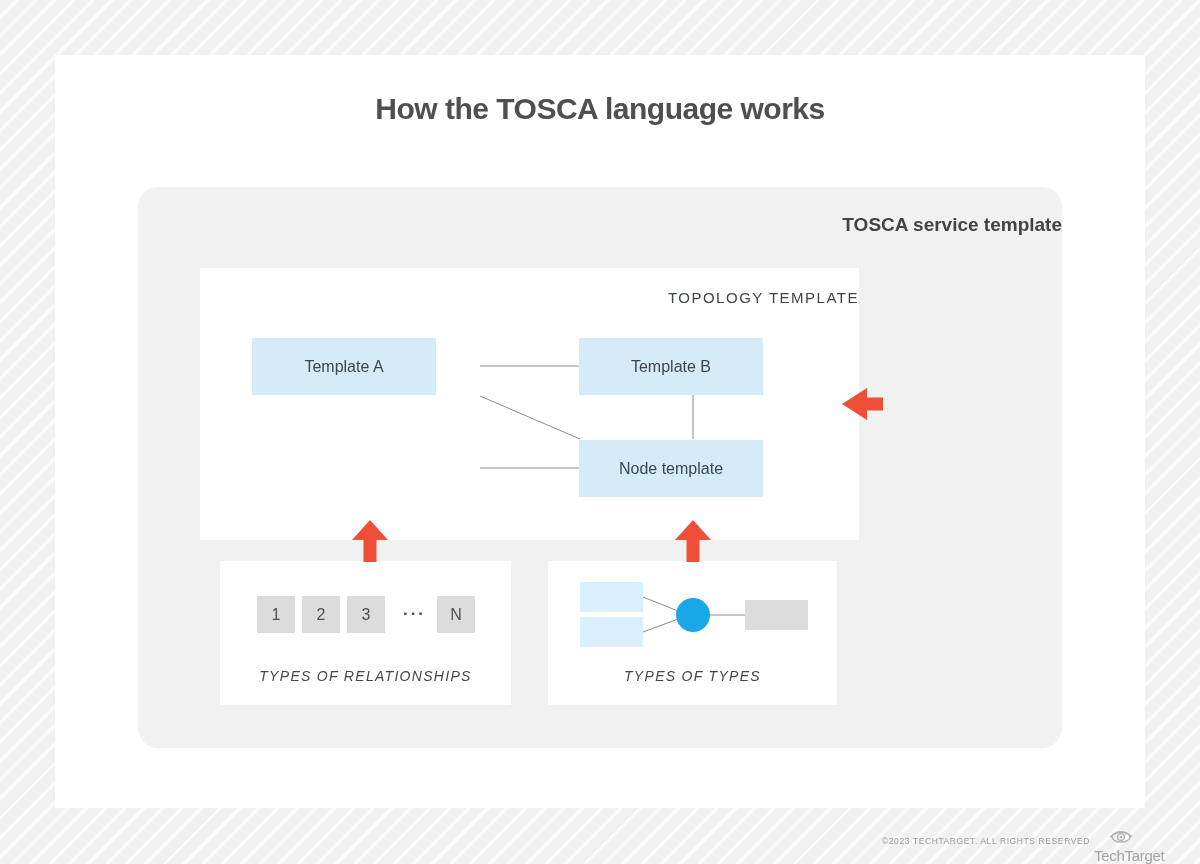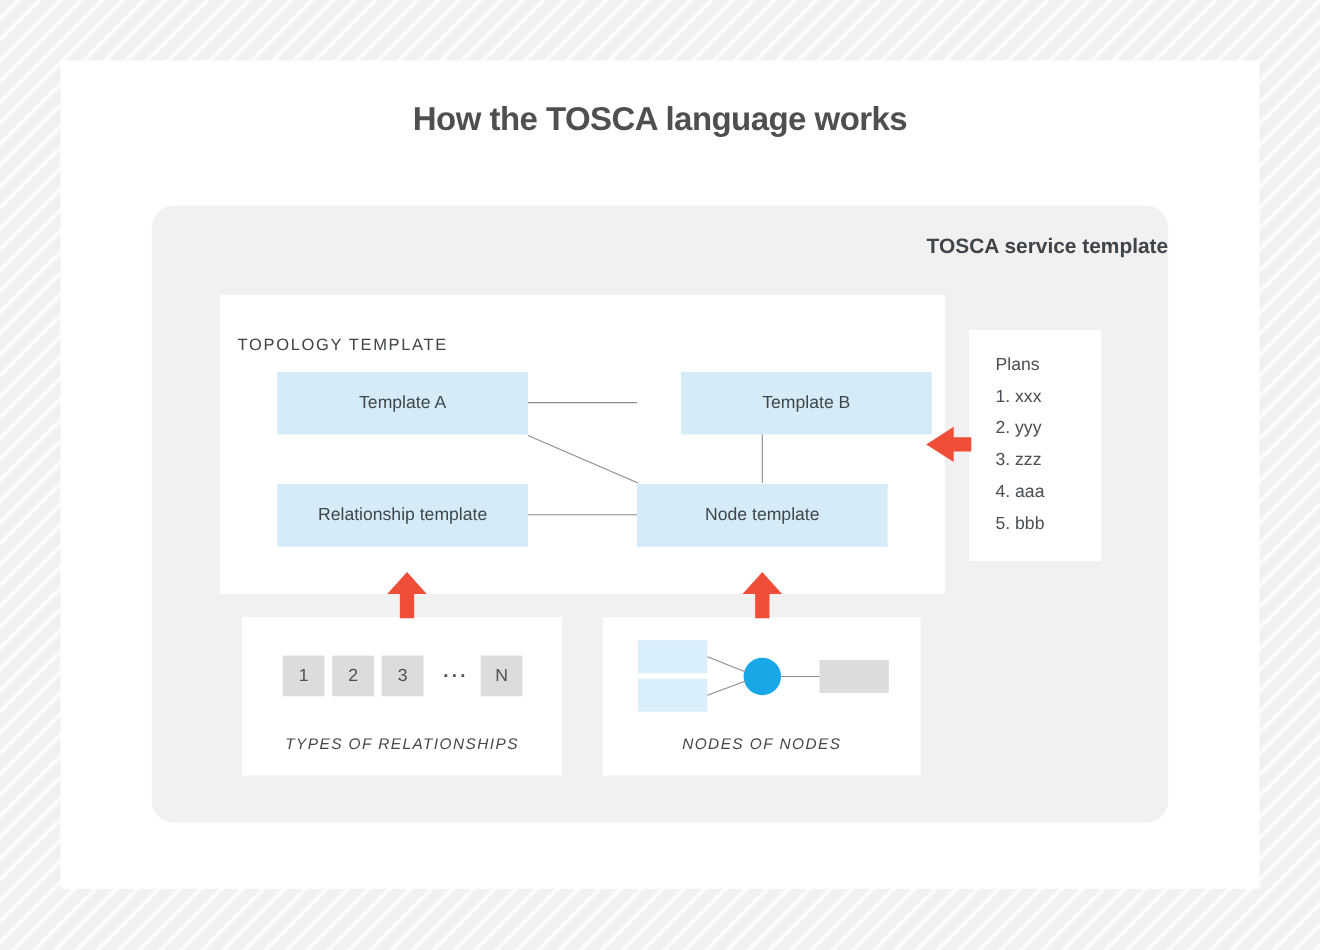--- a/index.html
+++ b/index.html
@@ -51,40 +51,39 @@
     font-weight: bold;
     color: #3f4449;
   }
 
   #topology-box {
     left: 200px; top: 268px;
     width: 659px; height: 272px;
     background: #ffffff;
   }
   #topology-title {
-    left: 216px; top: 289px;
+    left: 200px; top: 289px;
     width: 659px;
-    text-align: left;
+    text-align: right;
     font-size: 15px;
     letter-spacing: 1.5px;
     color: #3f4449;
-    margin-top: 16px;
   }
 
   .tmpl-box {
-    width: 228px; height: 57px;
+    width: 184px; height: 57px;
     background: #d5ecf8;
     display: flex;
     align-items: center;
     justify-content: center;
     font-size: 16px;
     color: #41464b;
   }
   #box-template-a      { left: 252px; top: 338px; }
-  #box-template-b      { left: 579px; top: 338px; margin-left: 40px; }
+  #box-template-b      { left: 579px; top: 338px; }
   #box-relationship    { left: 252px; top: 440px; }
   #box-node            { left: 579px; top: 440px; text-align: center; }
 
   #plans-box {
     left: 881px; top: 300px;
     width: 120px; height: 210px;
     background: #ffffff;
     padding-top: 17px;
     box-sizing: border-box;
   }
@@ -204,35 +203,24 @@
 
   <div id="topology-box" class="abs"></div>
   <div id="topology-title" class="abs">TOPOLOGY TEMPLATE</div>
 
   <div id="box-template-a" class="abs tmpl-box">
     <span>Template A</span>
   </div>
   <div id="box-template-b" class="abs tmpl-box">
     <span>Template B</span>
   </div>
-  <div id="box-relationship" class="abs tmpl-box">
-    <span>Relationship template</span>
-  </div>
   <div id="box-node" class="abs tmpl-box">
     <span>Node template</span>
   </div>
 
-  <div id="plans-box" class="abs">
-    <span class="plans-line">Plans</span>
-    <span class="plans-line">1. xxx</span>
-    <span class="plans-line">2. yyy</span>
-    <span class="plans-line">3. zzz</span>
-    <span class="plans-line">4. aaa</span>
-    <span class="plans-line">5. bbb</span>
-  </div>
 
   <div id="relationship-types-box" class="abs types-box"></div>
   <div id="square-1" class="num-square">
     <span>1</span>
   </div>
   <div id="square-2" class="num-square">
     <span>2</span>
   </div>
   <div id="square-3" class="num-square">
     <span>3</span>
@@ -241,32 +229,44 @@
   <div id="square-n" class="num-square">
     <span>N</span>
   </div>
   <div id="relationship-types-label" class="types-label">TYPES OF RELATIONSHIPS</div>
 
   <div id="node-types-box" class="abs types-box"></div>
   <div id="mini-rect-1" class="mini-blue-rect"></div>
   <div id="mini-rect-2" class="mini-blue-rect"></div>
   <div id="node-circle"></div>
   <div id="mini-gray-rect"></div>
-  <div id="node-types-label" class="types-label">NODES OF NODES</div>
+  <div id="node-types-label" class="types-label">TYPES OF TYPES</div>
 
   <svg id="diagram-lines" class="abs" viewBox="0 0 1200 864" xmlns="http://www.w3.org/2000/svg">
 
     <line x1="480" y1="366" x2="579" y2="366" stroke="#8c8c8c" stroke-width="1"></line>
     <line x1="480" y1="396" x2="580" y2="439" stroke="#8c8c8c" stroke-width="1"></line>
     <line x1="693" y1="395" x2="693" y2="439" stroke="#8c8c8c" stroke-width="1"></line>
     <line x1="480" y1="468" x2="579" y2="468" stroke="#8c8c8c" stroke-width="1"></line>
 
     <line x1="643" y1="597" x2="678" y2="611" stroke="#8c8c8c" stroke-width="1"></line>
     <line x1="643" y1="632" x2="678" y2="619" stroke="#8c8c8c" stroke-width="1"></line>
     <line x1="710" y1="615" x2="745" y2="615" stroke="#8c8c8c" stroke-width="1"></line>
 
     <polygon points="370,520 388,540 376.5,540 376.5,562 363.5,562 363.5,540 352,540" fill="#ef4e38"></polygon>
     <polygon points="693,520 711,540 699.5,540 699.5,562 686.5,562 686.5,540 675,540" fill="#ef4e38"></polygon>
     <polygon points="842,404 867,388 867,397.5 883,397.5 883,410.5 867,410.5 867,420" fill="#ef4e38"></polygon>
   </svg>
 
+  <div id="footer" class="abs">
+    <span id="footer-copyright">©2023 TECHTARGET. ALL RIGHTS RESERVED</span>
+    <div id="brand-logo">
+      <svg width="26" height="15" viewBox="0 0 26 15">
+        <path d="M2,9 Q13,-1 24,9" fill="none" stroke="#b3b3b3" stroke-width="1.4"></path>
+        <ellipse cx="13" cy="9" rx="9" ry="5" fill="none" stroke="#b3b3b3" stroke-width="1.4"></ellipse>
+        <circle cx="13" cy="9" r="3.4" fill="none" stroke="#b3b3b3" stroke-width="1.4"></circle>
+        <circle cx="13" cy="9" r="1.3" fill="#b3b3b3"></circle>
+      </svg>
+      <div id="brand-name">TechTarget</div>
+    </div>
+  </div>
 
 </div>
 
 </body></html>

